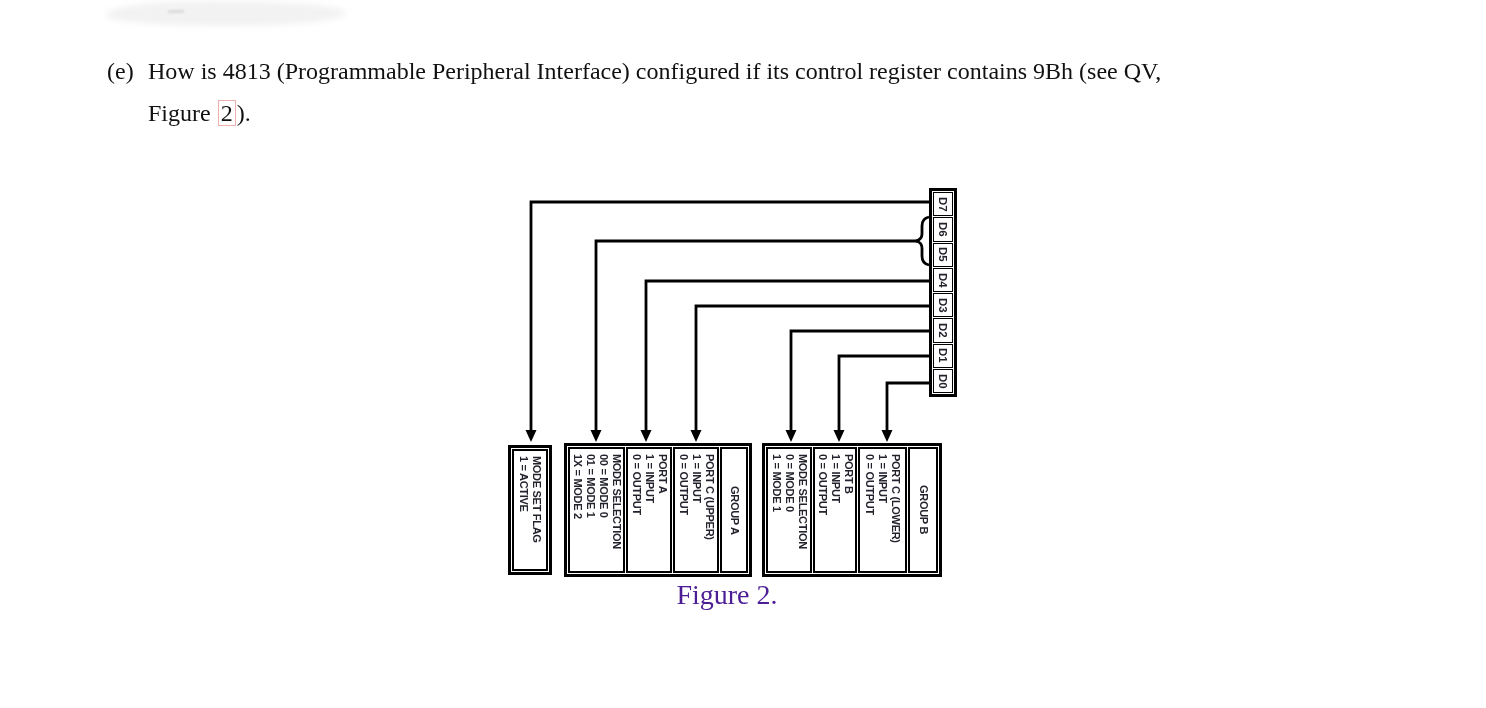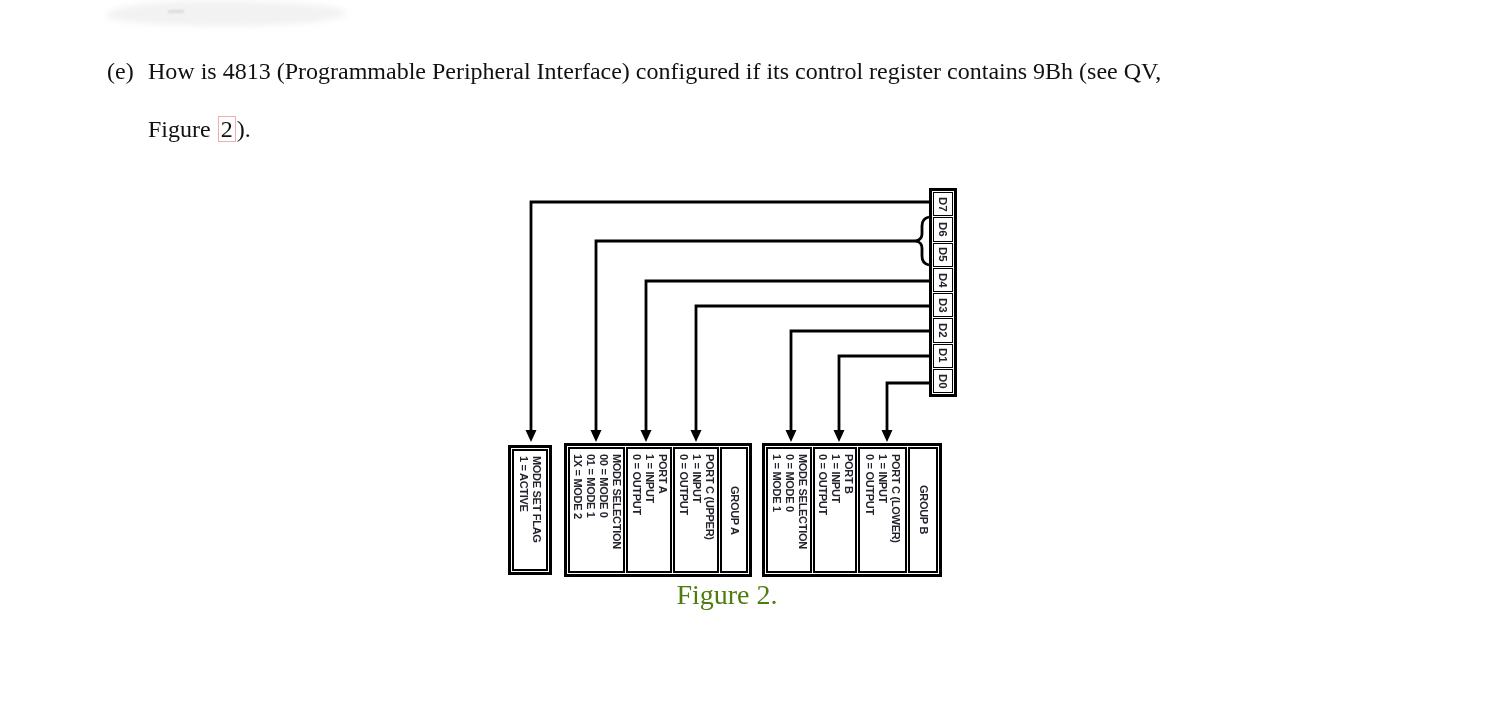--- a/index.html
+++ b/index.html
@@ -9,21 +9,21 @@
 
   
   .smudge{position:absolute;left:106px;top:1px;width:240px;height:25px;background:#f2f2f3;
           border-radius:45% 55% 50% 50%/60% 50% 55% 45%;filter:blur(3px);}
   .smudge-dash{position:absolute;left:168px;top:10px;width:16px;height:3px;background:#dadada;
           filter:blur(1px);transform:rotate(-2deg);}
 
   
   .question{position:absolute;left:107px;top:57px;display:flex;font-size:24px;line-height:28px;}
   .q-label{width:41px;flex:0 0 41px;}
-  .q-line2{margin-top:30px;}
+  .q-line2{margin-top:14px;}
   .linkbox{display:inline-block;border:1.5px solid #f0aeae;padding:0 2px;margin:0 1px;line-height:24px;}
 
   
   .vtext{writing-mode:vertical-rl;font-family:"Liberation Sans", sans-serif;font-weight:bold;
          color:#23232d;white-space:pre-line;}
   .bigbox{position:absolute;box-sizing:border-box;border:3px solid #000;background:#fff;
           padding:1px;display:flex;gap:1px;}
   .cell{box-sizing:border-box;border:2px solid #000;background:#fff;display:flex;
         justify-content:center;align-items:flex-start;padding-top:5px;}
   .cell .vtext{font-size:11px;line-height:13px;letter-spacing:-0.3px;}
@@ -33,21 +33,21 @@
   
   .bitcol{position:absolute;left:929px;top:188px;width:28px;height:209px;box-sizing:border-box;
           border:3px solid #000;background:#fff;padding:1px;display:flex;flex-direction:column;gap:1px;}
   .bitcell{flex:1;box-sizing:border-box;border:1.5px solid #000;display:flex;
            align-items:center;justify-content:center;}
   .bitcell .vtext{font-size:11.5px;letter-spacing:0;}
 
   .connectors{position:absolute;left:0;top:0;pointer-events:none;}
 
   .caption{position:absolute;left:509px;top:579px;width:436px;text-align:center;
-           font-size:28px;color:#4d7c0f;}
+           font-size:28px;color:#4c1d95;}
 </style>
 </head>
 <body>
 
 <div class="page">
 
   <div class="smudge"></div>
   <div class="smudge-dash"></div>
 
   <div class="question">

